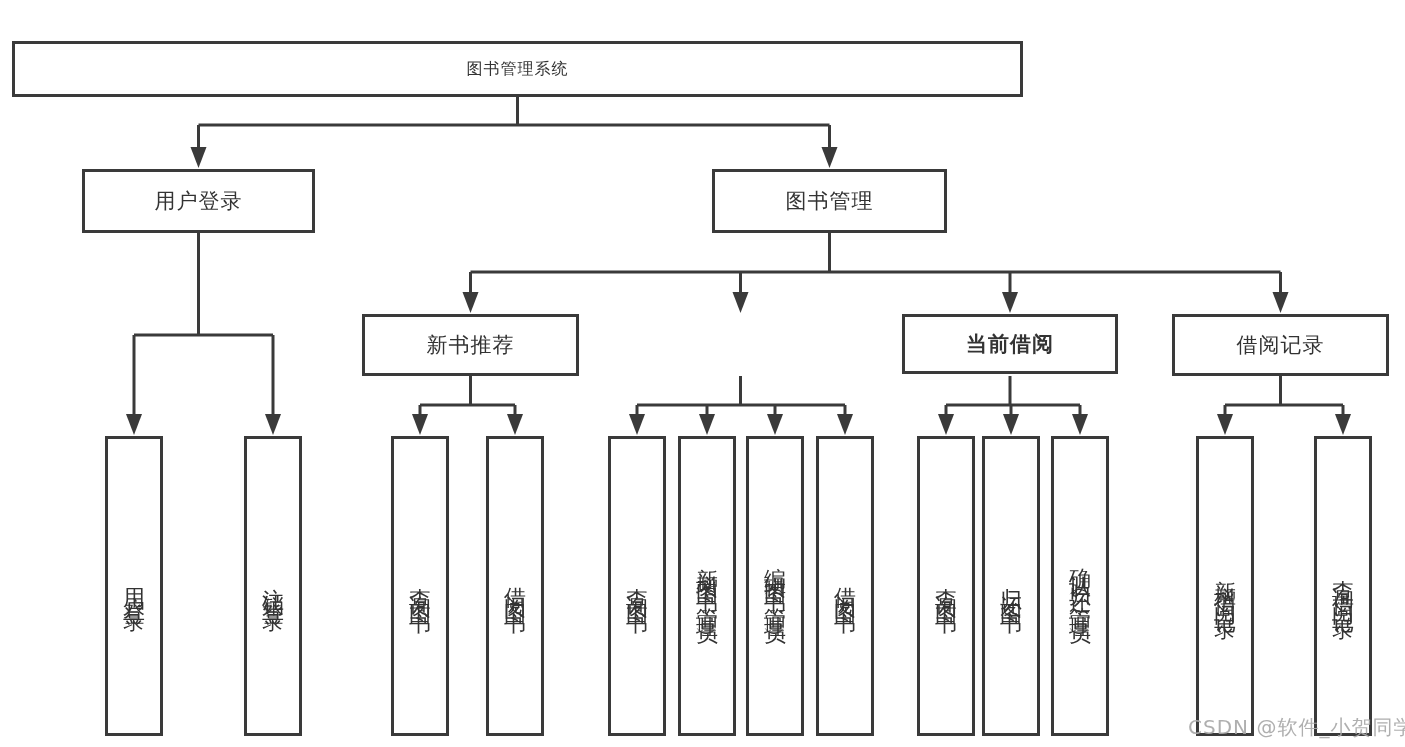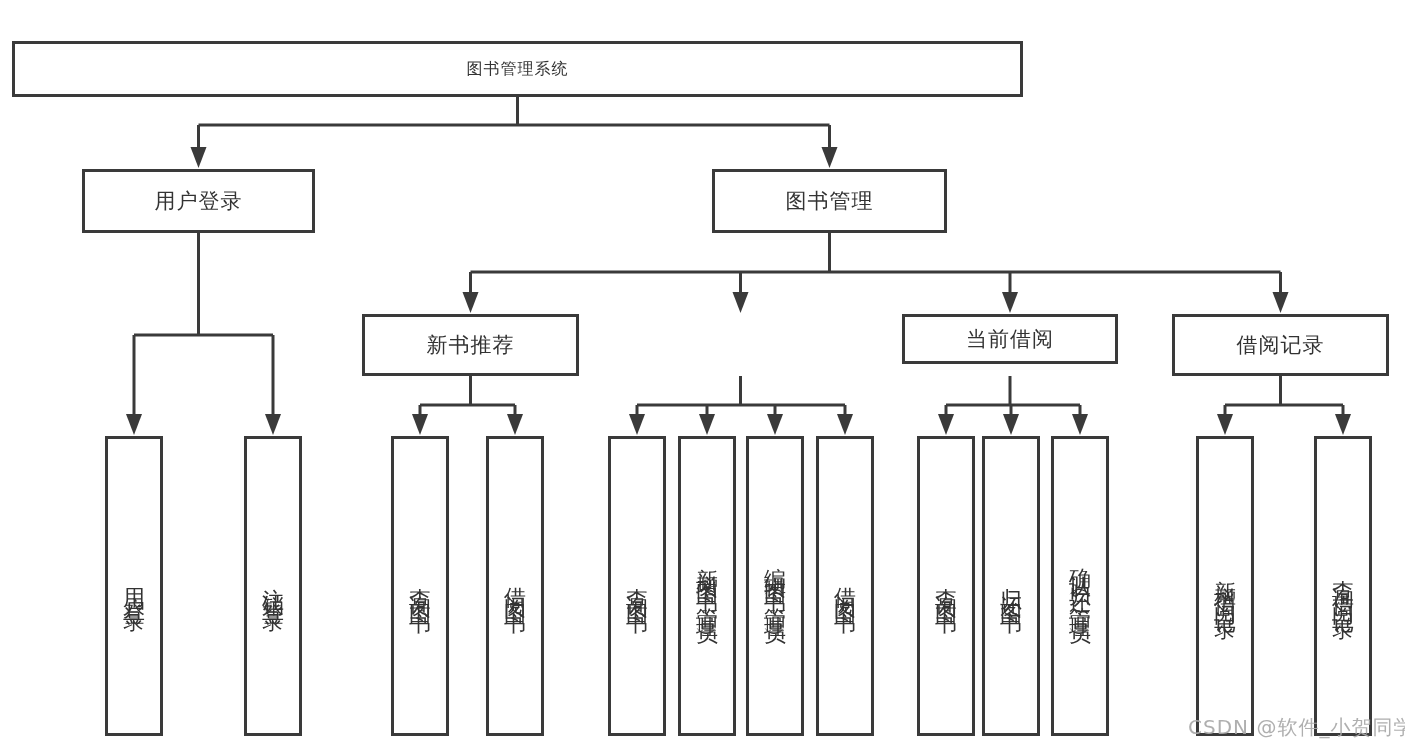--- a/index.html
+++ b/index.html
@@ -45,21 +45,21 @@
     white-space: nowrap;
   }
   
   #n-root   { left: 12px;  top: 13px;  width: 1011px; height: 56px; font-size: 16px; margin-top: 28px; }
   
   #n-login  { left: 82px;  top: 169px; width: 233px; height: 64px; }
   #n-mgmt   { left: 712px; top: 169px; width: 235px; height: 64px; }
   
   #n-newbook { left: 362px;  top: 314px; width: 217px; height: 62px; }
   #n-borrow  { left: 633px;  top: 314px; width: 215px; height: 62px; }
-  #n-current { left: 902px;  top: 314px; width: 216px; height: 50px; }
+  #n-current { left: 902px;  top: 314px; width: 216px; height: 60px; font-weight: bold; }
   #n-record  { left: 1172px; top: 314px; width: 217px; height: 62px; }
   
   .leaf { top: 436px; width: 58px; height: 300px; }
   #l-login-1 { left: 105px; }
   #l-login-2 { left: 244px; }
   #l-nb-1 { left: 391px; }
   #l-nb-2 { left: 486px; }
   #l-bw-1 { left: 608px; }
   #l-bw-2 { left: 678px; }
   #l-bw-3 { left: 746px; }

